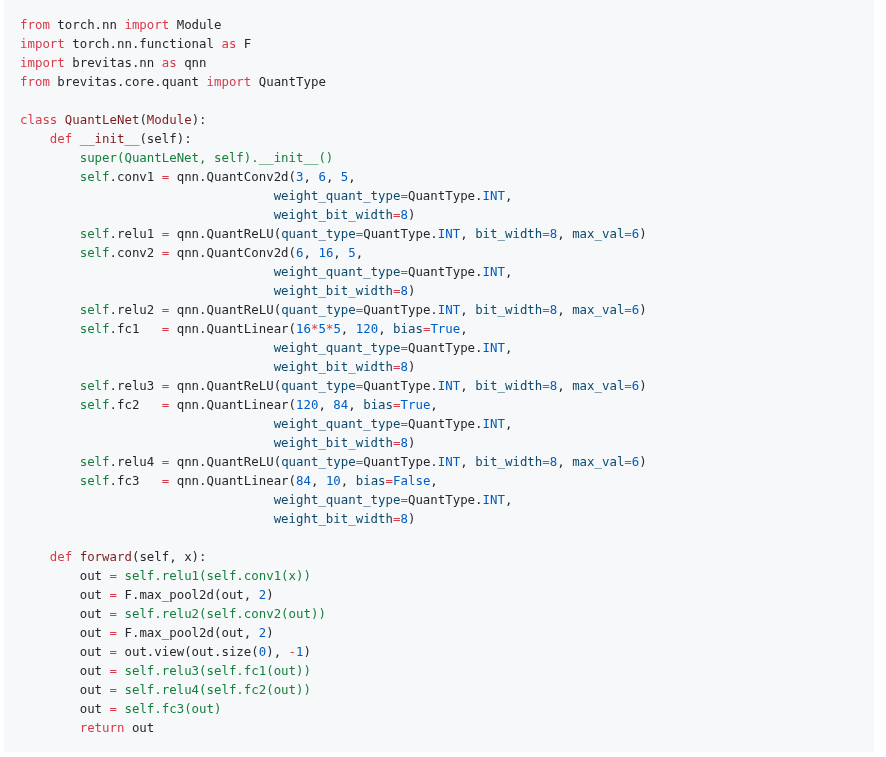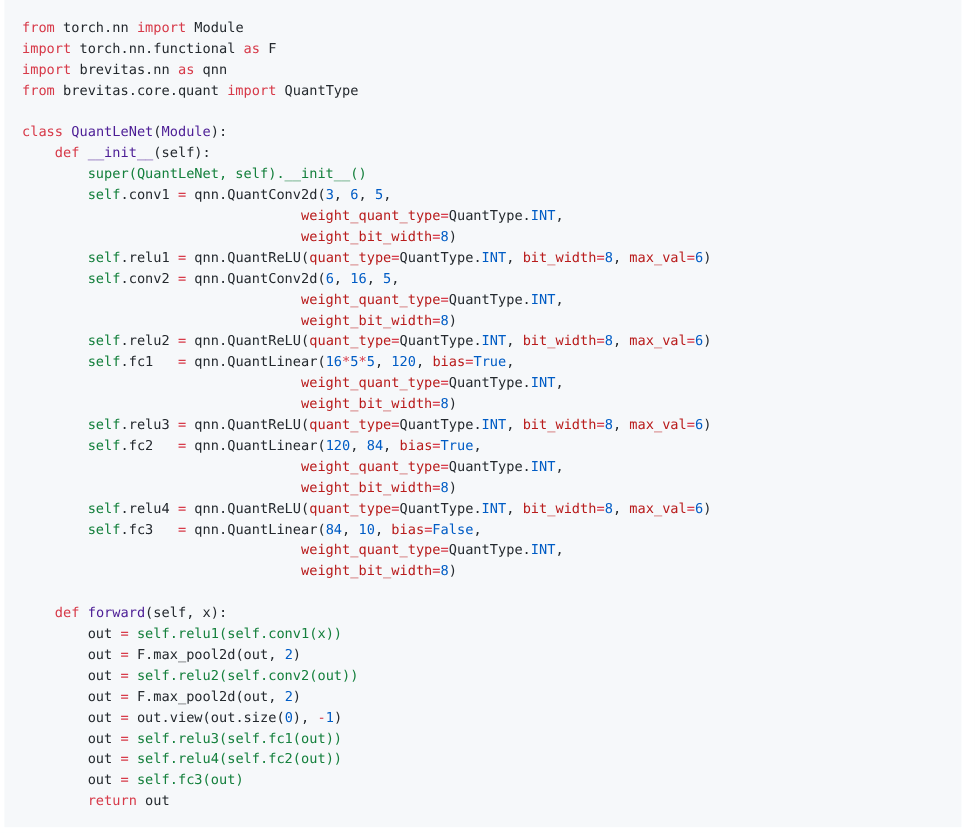--- a/index.html
+++ b/index.html
@@ -14,24 +14,24 @@
     margin: 0;
     font-family: "DejaVu Sans Mono", "Liberation Mono", monospace;
     font-size: 12.4px;
     line-height: 19px;
     color: #24292e;
     white-space: pre;
   }
   .line { display: block; height: 19px; }
   .t-kw { color: #d73a49; }
   .t-op { color: #d73a49; }
-  .t-fn { color: #4c1d95; }
+  .t-fn { color: #7f1d1d; }
   .t-bi { color: #15803d; }
   .t-num { color: #005cc5; }
-  .t-kwarg { color: #b91c1c; }
+  .t-kwarg { color: #0c4a6e; }
   .t-plain { color: #24292e; }
 </style>
 </head>
 <body>
 
 <div class="code-block">
   <pre class="code" id="code"><span class="line"><span class="t-kw">from</span><span class="t-plain"> torch.nn </span><span class="t-kw">import</span><span class="t-plain"> Module</span></span><span class="line"><span class="t-kw">import</span><span class="t-plain"> torch.nn.functional </span><span class="t-kw">as</span><span class="t-plain"> F</span></span><span class="line"><span class="t-kw">import</span><span class="t-plain"> brevitas.nn </span><span class="t-kw">as</span><span class="t-plain"> qnn</span></span><span class="line"><span class="t-kw">from</span><span class="t-plain"> brevitas.core.quant </span><span class="t-kw">import</span><span class="t-plain"> QuantType</span></span><span class="line">​</span><span class="line"><span class="t-kw">class</span><span class="t-plain"> </span><span class="t-fn">QuantLeNet</span><span class="t-plain">(</span><span class="t-fn">Module</span><span class="t-plain">):</span></span><span class="line"><span class="t-plain">    </span><span class="t-kw">def</span><span class="t-plain"> </span><span class="t-fn">__init__</span><span class="t-plain">(self):</span></span><span class="line"><span class="t-plain">        </span><span class="t-bi">super(QuantLeNet, self).__init__()</span></span><span class="line"><span class="t-plain">        </span><span class="t-bi">self</span><span class="t-plain">.conv1 </span><span class="t-op">=</span><span class="t-plain"> qnn.QuantConv2d(</span><span class="t-num">3</span><span class="t-plain">, </span><span class="t-num">6</span><span class="t-plain">, </span><span class="t-num">5</span><span class="t-plain">,</span></span><span class="line"><span class="t-plain">                                  </span><span class="t-kwarg">weight_quant_type</span><span class="t-op">=</span><span class="t-plain">QuantType.</span><span class="t-num">INT</span><span class="t-plain">,</span></span><span class="line"><span class="t-plain">                                  </span><span class="t-kwarg">weight_bit_width</span><span class="t-op">=</span><span class="t-num">8</span><span class="t-plain">)</span></span><span class="line"><span class="t-plain">        </span><span class="t-bi">self</span><span class="t-plain">.relu1 </span><span class="t-op">=</span><span class="t-plain"> qnn.QuantReLU(</span><span class="t-kwarg">quant_type</span><span class="t-op">=</span><span class="t-plain">QuantType.</span><span class="t-num">INT</span><span class="t-plain">, </span><span class="t-kwarg">bit_width</span><span class="t-op">=</span><span class="t-num">8</span><span class="t-plain">, </span><span class="t-kwarg">max_val</span><span class="t-op">=</span><span class="t-num">6</span><span class="t-plain">)</span></span><span class="line"><span class="t-plain">        </span><span class="t-bi">self</span><span class="t-plain">.conv2 </span><span class="t-op">=</span><span class="t-plain"> qnn.QuantConv2d(</span><span class="t-num">6</span><span class="t-plain">, </span><span class="t-num">16</span><span class="t-plain">, </span><span class="t-num">5</span><span class="t-plain">,</span></span><span class="line"><span class="t-plain">                                  </span><span class="t-kwarg">weight_quant_type</span><span class="t-op">=</span><span class="t-plain">QuantType.</span><span class="t-num">INT</span><span class="t-plain">,</span></span><span class="line"><span class="t-plain">                                  </span><span class="t-kwarg">weight_bit_width</span><span class="t-op">=</span><span class="t-num">8</span><span class="t-plain">)</span></span><span class="line"><span class="t-plain">        </span><span class="t-bi">self</span><span class="t-plain">.relu2 </span><span class="t-op">=</span><span class="t-plain"> qnn.QuantReLU(</span><span class="t-kwarg">quant_type</span><span class="t-op">=</span><span class="t-plain">QuantType.</span><span class="t-num">INT</span><span class="t-plain">, </span><span class="t-kwarg">bit_width</span><span class="t-op">=</span><span class="t-num">8</span><span class="t-plain">, </span><span class="t-kwarg">max_val</span><span class="t-op">=</span><span class="t-num">6</span><span class="t-plain">)</span></span><span class="line"><span class="t-plain">        </span><span class="t-bi">self</span><span class="t-plain">.fc1   </span><span class="t-op">=</span><span class="t-plain"> qnn.QuantLinear(</span><span class="t-num">16</span><span class="t-op">*</span><span class="t-num">5</span><span class="t-op">*</span><span class="t-num">5</span><span class="t-plain">, </span><span class="t-num">120</span><span class="t-plain">, </span><span class="t-kwarg">bias</span><span class="t-op">=</span><span class="t-num">True</span><span class="t-plain">,</span></span><span class="line"><span class="t-plain">                                  </span><span class="t-kwarg">weight_quant_type</span><span class="t-op">=</span><span class="t-plain">QuantType.</span><span class="t-num">INT</span><span class="t-plain">,</span></span><span class="line"><span class="t-plain">                                  </span><span class="t-kwarg">weight_bit_width</span><span class="t-op">=</span><span class="t-num">8</span><span class="t-plain">)</span></span><span class="line"><span class="t-plain">        </span><span class="t-bi">self</span><span class="t-plain">.relu3 </span><span class="t-op">=</span><span class="t-plain"> qnn.QuantReLU(</span><span class="t-kwarg">quant_type</span><span class="t-op">=</span><span class="t-plain">QuantType.</span><span class="t-num">INT</span><span class="t-plain">, </span><span class="t-kwarg">bit_width</span><span class="t-op">=</span><span class="t-num">8</span><span class="t-plain">, </span><span class="t-kwarg">max_val</span><span class="t-op">=</span><span class="t-num">6</span><span class="t-plain">)</span></span><span class="line"><span class="t-plain">        </span><span class="t-bi">self</span><span class="t-plain">.fc2   </span><span class="t-op">=</span><span class="t-plain"> qnn.QuantLinear(</span><span class="t-num">120</span><span class="t-plain">, </span><span class="t-num">84</span><span class="t-plain">, </span><span class="t-kwarg">bias</span><span class="t-op">=</span><span class="t-num">True</span><span class="t-plain">,</span></span><span class="line"><span class="t-plain">                                  </span><span class="t-kwarg">weight_quant_type</span><span class="t-op">=</span><span class="t-plain">QuantType.</span><span class="t-num">INT</span><span class="t-plain">,</span></span><span class="line"><span class="t-plain">                                  </span><span class="t-kwarg">weight_bit_width</span><span class="t-op">=</span><span class="t-num">8</span><span class="t-plain">)</span></span><span class="line"><span class="t-plain">        </span><span class="t-bi">self</span><span class="t-plain">.relu4 </span><span class="t-op">=</span><span class="t-plain"> qnn.QuantReLU(</span><span class="t-kwarg">quant_type</span><span class="t-op">=</span><span class="t-plain">QuantType.</span><span class="t-num">INT</span><span class="t-plain">, </span><span class="t-kwarg">bit_width</span><span class="t-op">=</span><span class="t-num">8</span><span class="t-plain">, </span><span class="t-kwarg">max_val</span><span class="t-op">=</span><span class="t-num">6</span><span class="t-plain">)</span></span><span class="line"><span class="t-plain">        </span><span class="t-bi">self</span><span class="t-plain">.fc3   </span><span class="t-op">=</span><span class="t-plain"> qnn.QuantLinear(</span><span class="t-num">84</span><span class="t-plain">, </span><span class="t-num">10</span><span class="t-plain">, </span><span class="t-kwarg">bias</span><span class="t-op">=</span><span class="t-num">False</span><span class="t-plain">,</span></span><span class="line"><span class="t-plain">                                  </span><span class="t-kwarg">weight_quant_type</span><span class="t-op">=</span><span class="t-plain">QuantType.</span><span class="t-num">INT</span><span class="t-plain">,</span></span><span class="line"><span class="t-plain">                                  </span><span class="t-kwarg">weight_bit_width</span><span class="t-op">=</span><span class="t-num">8</span><span class="t-plain">)</span></span><span class="line">​</span><span class="line"><span class="t-plain">    </span><span class="t-kw">def</span><span class="t-plain"> </span><span class="t-fn">forward</span><span class="t-plain">(self, x):</span></span><span class="line"><span class="t-plain">        out </span><span class="t-op">=</span><span class="t-plain"> </span><span class="t-bi">self.relu1(self.conv1(x))</span></span><span class="line"><span class="t-plain">        out </span><span class="t-op">=</span><span class="t-plain"> F.max_pool2d(out, </span><span class="t-num">2</span><span class="t-plain">)</span></span><span class="line"><span class="t-plain">        out </span><span class="t-op">=</span><span class="t-plain"> </span><span class="t-bi">self.relu2(self.conv2(out))</span></span><span class="line"><span class="t-plain">        out </span><span class="t-op">=</span><span class="t-plain"> F.max_pool2d(out, </span><span class="t-num">2</span><span class="t-plain">)</span></span><span class="line"><span class="t-plain">        out </span><span class="t-op">=</span><span class="t-plain"> out.view(out.size(</span><span class="t-num">0</span><span class="t-plain">), </span><span class="t-op">-</span><span class="t-num">1</span><span class="t-plain">)</span></span><span class="line"><span class="t-plain">        out </span><span class="t-op">=</span><span class="t-plain"> </span><span class="t-bi">self.relu3(self.fc1(out))</span></span><span class="line"><span class="t-plain">        out </span><span class="t-op">=</span><span class="t-plain"> </span><span class="t-bi">self.relu4(self.fc2(out))</span></span><span class="line"><span class="t-plain">        out </span><span class="t-op">=</span><span class="t-plain"> </span><span class="t-bi">self.fc3(out)</span></span><span class="line"><span class="t-plain">        </span><span class="t-kw">return</span><span class="t-plain"> out</span></span></pre>
 </div>
 
 </body></html>

